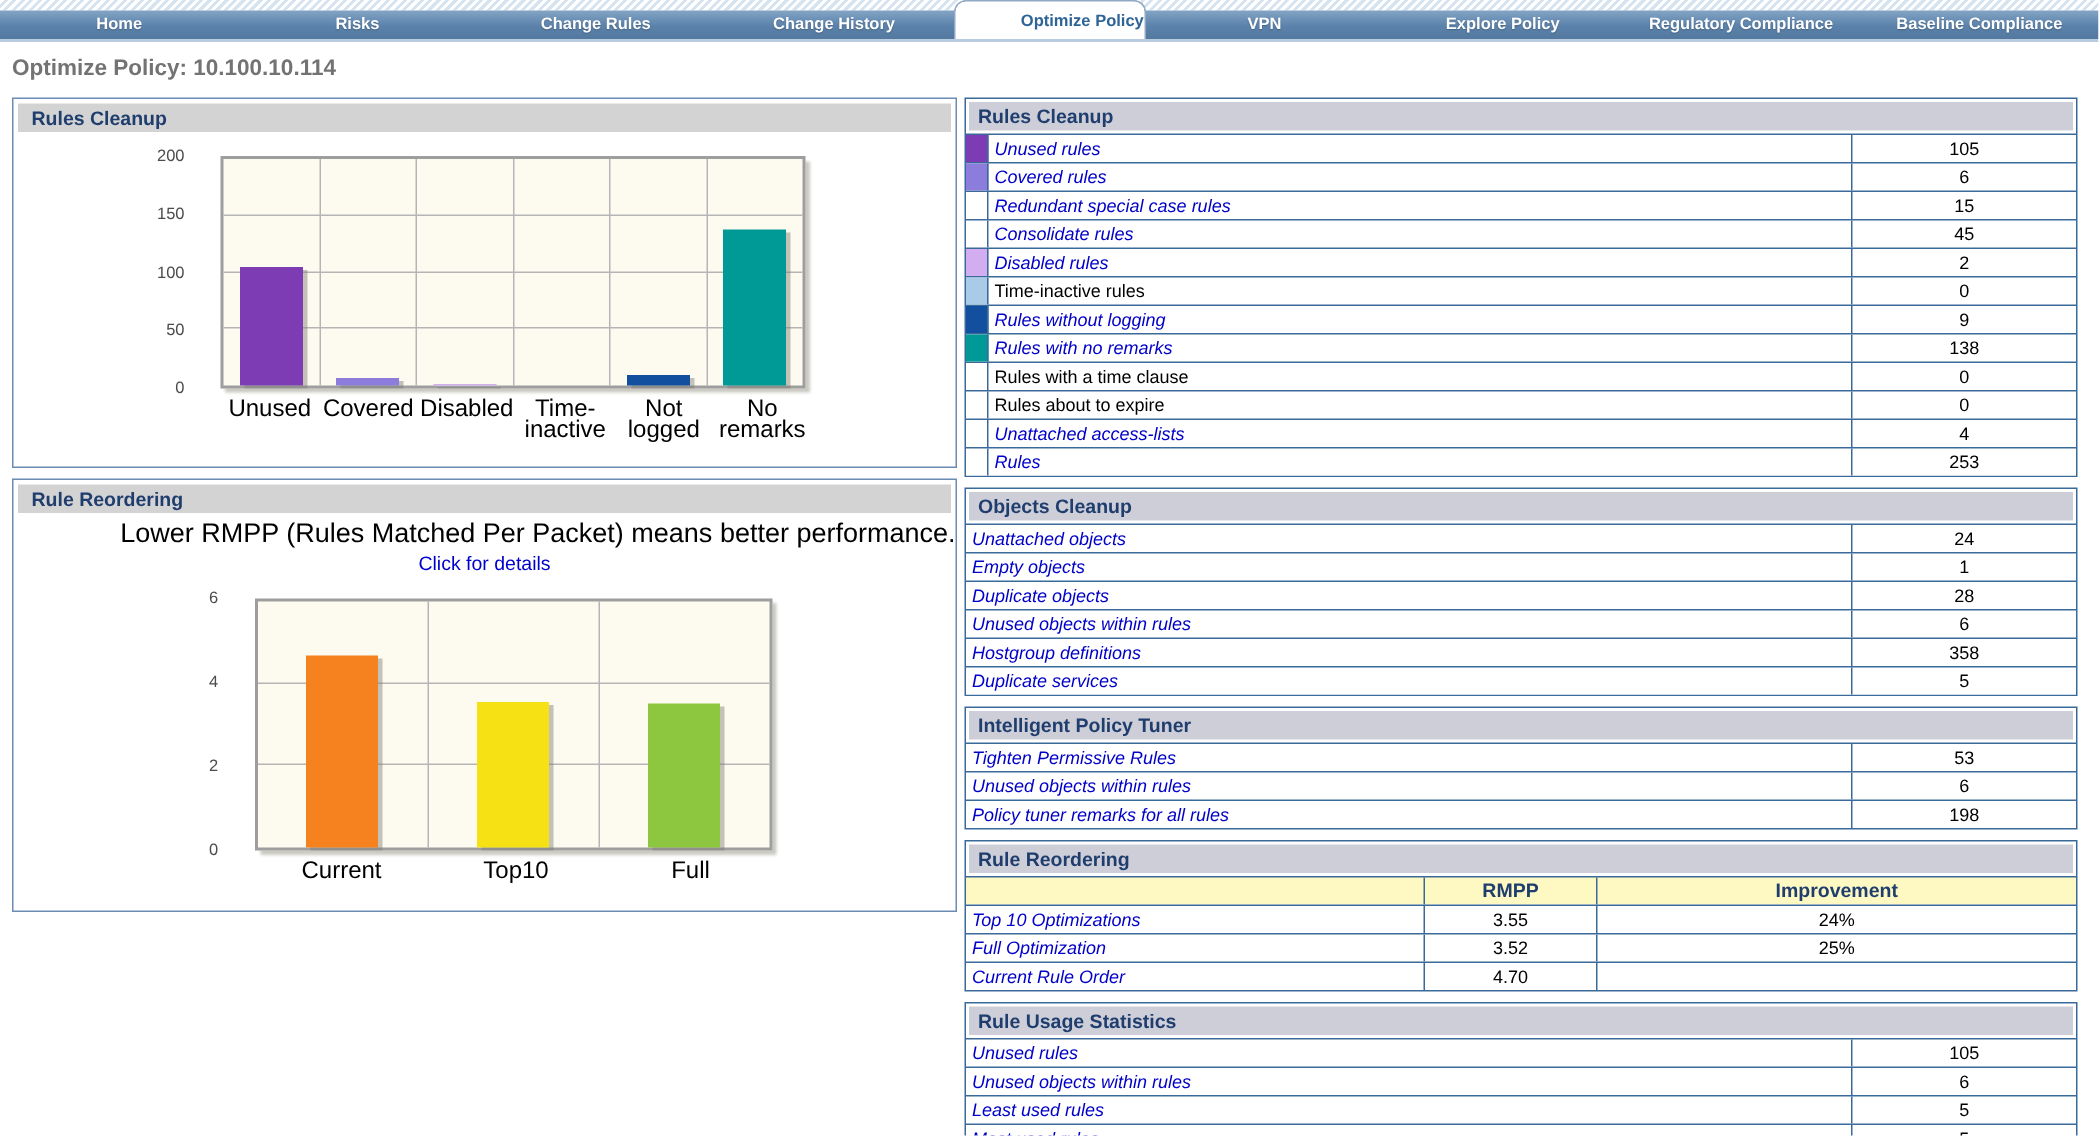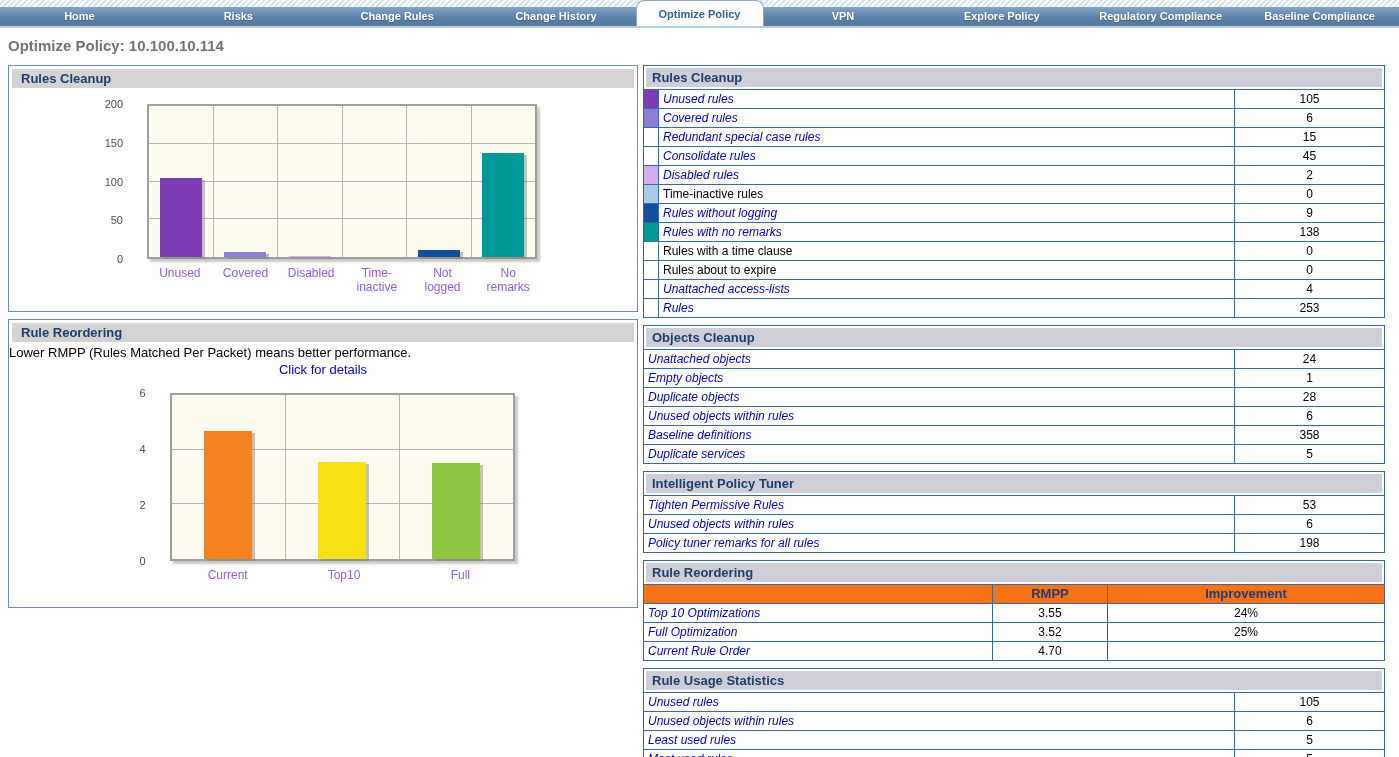--- a/index.html
+++ b/index.html
@@ -12,71 +12,71 @@
     background: repeating-linear-gradient(135deg, #ffffff 0 2px, #d6e3f0 2px 4px); }
   .navbar { height: 21px; display: flex; align-items: stretch;
     background: linear-gradient(#83a4c4, #5b82ab 55%, #54799f);
     border-bottom: 2px solid #b9cde1; }
   .nav-item { flex: 1; text-align: center; color: #fff; font-weight: bold;
     font-size: 11px; line-height: 19px; cursor: pointer; white-space: nowrap;
     text-shadow: 0 1px 1px rgba(0,0,0,.25); }
   .nav-item.active { flex: 0 0 128px; position: relative; z-index: 2; margin-top: -7px;
     height: 26px; line-height: 26px; background: #fff; color: #2e6496;
     border: 1px solid #90a9c4; border-bottom: none; border-radius: 8px 8px 0 0;
-    text-shadow: none; }
+    text-shadow: none; text-align: right; }
 
   .page-title { margin: 9px 0 11px 8px; font-size: 15px; font-weight: bold;
     color: #737373; }
 
   
   .main { display: flex; padding: 0 8px; align-items: flex-start; }
   .left-col { width: 630px; flex: none; }
   .right-col { width: 742px; flex: none; margin-left: 5px; }
 
   
   .panel { border: 1px solid #6b8cb4; background: #fff; margin-bottom: 7px; }
   .panel-header { margin: 3px; background: #d3d3d3; padding: 2px 9px;
     font-size: 13px; font-weight: bold; color: #1f3e6e; }
-  .chart-note { text-align: left; font-size: 13px; color: #000; margin-top: 2px; }
+  .chart-note { text-align: right; font-size: 18px; color: #000; margin-top: 2px; }
   .chart-link { text-align: center; font-size: 13px; color: #0000cc; cursor: pointer;
     margin-top: 2px; }
 
   .chart-wrap { width: fit-content; margin: 16px auto 0 auto; }
   .chart-row { display: flex; align-items: flex-start; }
   .ycol { position: relative; width: 42px; flex: none; }
   .ytick { position: absolute; right: 24px; transform: translateY(50%);
     font-size: 11px; color: #4c4c4c; }
   .plot { position: relative; display: flex; background: #fdfaf0;
     border: 2px solid #9e9e9e; box-shadow: 3px 3px 2px #c9c9c1; }
   .hgrid { position: absolute; left: 0; right: 0; height: 1px; background: #b5b5b5; }
   .cell { flex: 1; position: relative; }
   .cell.sep { border-right: 1px solid #b5b5b5; }
   .bar { position: absolute; bottom: 0; left: 50%; transform: translateX(-50%);
     box-shadow: 3px 2px 0 rgba(125,125,115,.45); }
   .xrow { display: flex; margin-top: 7px; }
-  .xlab { flex: 1; text-align: center; font-size: 12px; color: #8b5cf6;
+  .xlab { flex: 1; text-align: center; font-size: 16px; color: #000000;
     line-height: 14px; }
 
   
   .rtable { border: 1px solid #3a6a99; background: #fff; margin-bottom: 7px; }
   .rtable-header { margin: 2px; background: #cdced8; padding: 2px 6px;
     font-size: 13px; font-weight: bold; color: #1f3e6e; }
   .rrow { display: flex; border-top: 1px solid #3a6a99; height: 19px;
     line-height: 18px; font-size: 12px; background: #fff; }
   .rrow .swatch { width: 15px; flex: none; border-right: 1px solid #3a6a99; }
   .rrow .lbl { flex: 1; padding-left: 4px; color: #000; white-space: nowrap;
     overflow: hidden; }
   .rrow .lbl.link { color: #0000c8; cursor: pointer; font-style: italic; }
   .rrow .val { width: 150px; flex: none; border-left: 1px solid #3a6a99;
     text-align: center; color: #000; }
   .rrow .col0 { width: 115px; flex: none; border-left: 1px solid #3a6a99;
     text-align: center; }
-  .rrow .col1 { width: 277px; flex: none; border-left: 1px solid #3a6a99;
+  .rrow .col1 { width: 320px; flex: none; border-left: 1px solid #3a6a99;
     text-align: center; }
-  .rrow.subhead { background: #f97316; font-weight: bold; color: #1f3e6e;
+  .rrow.subhead { background: #fef9c3; font-weight: bold; color: #1f3e6e;
     font-size: 13px; }
 </style>
 </head>
 <body>
 
 <div class="header">
   <div class="stripe"></div>
   <div class="navbar" id="navbar">
       <div class="nav-item">Home</div>
       <div class="nav-item">Risks</div>
@@ -254,21 +254,21 @@
         </div>
         <div class="rrow">
           <div class="lbl link">Duplicate objects</div>
           <div class="val">28</div>
         </div>
         <div class="rrow">
           <div class="lbl link">Unused objects within rules</div>
           <div class="val">6</div>
         </div>
         <div class="rrow">
-          <div class="lbl link">Baseline definitions</div>
+          <div class="lbl link">Hostgroup definitions</div>
           <div class="val">358</div>
         </div>
         <div class="rrow">
           <div class="lbl link">Duplicate services</div>
           <div class="val">5</div>
         </div>
       </div>
       <div class="rtable">
         <div class="rtable-header">Intelligent Policy Tuner</div>
         <div class="rrow">

